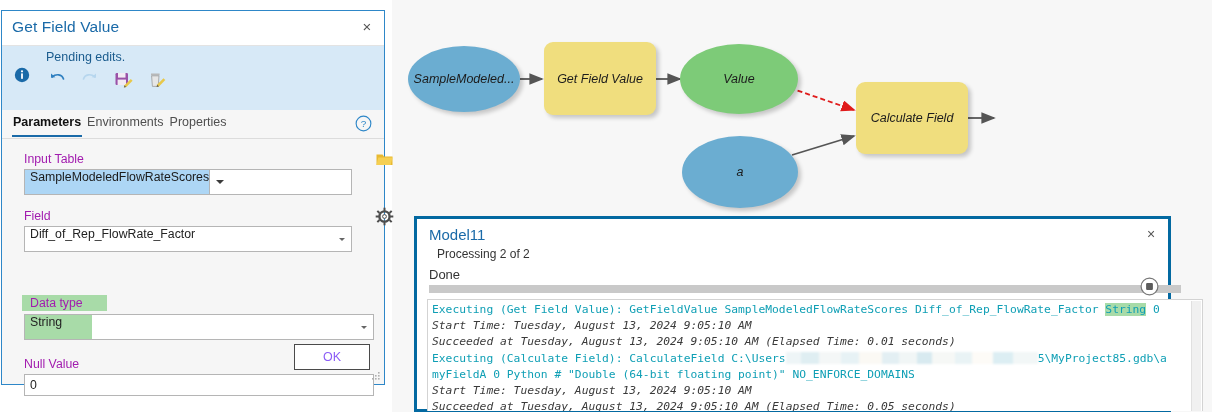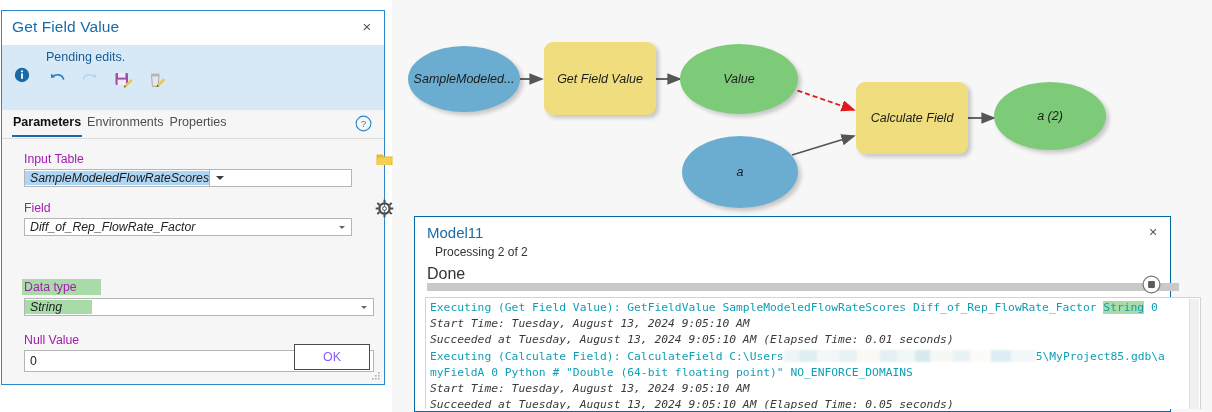--- a/index.html
+++ b/index.html
@@ -57,27 +57,27 @@
   }
   .tabs { position: absolute; left: 10px; top: 3px; display: flex; gap: 4px; }
   .tab {
     font-size: 12.5px; color: #4f4f4f; padding: 2px 1px 6px 1px; cursor: pointer;
   }
   .tab.active { color: #111; font-weight: bold; border-bottom: 2px solid #1a6aa8; }
   .help-icon { position: absolute; right: 12px; top: 5px; width: 17px; height: 17px; cursor: pointer; }
 
   .gp-body { position: relative; padding: 10px 10px 0 22px; }
   .field-label { font-size: 12.3px; color: #a21caf; margin-bottom: 3px; display: inline-block; }
-  .field-label.hl { background: #a8dba8; padding: 1px 24px 1px 2px; margin-left: -2px; margin-top: 32px; }
+  .field-label.hl { background: #a8dba8; padding: 1px 24px 1px 8px; margin-left: -2px; margin-top: 32px; }
 
   .field-row { position: relative; margin-bottom: 11px; }
   .combo {
-    position: relative; height: 18px; background: #fff;
+    position: relative; height: 26px; background: #fff;
     border: 1px solid #b5b5b5; box-sizing: border-box;
-    display: flex; align-items: center; font-style: italic;
+    display: flex; 
   }
   .combo .value {
     font-size: 12.3px; color: #222; padding-left: 5px; white-space: nowrap;
     overflow: hidden; text-overflow: ellipsis; flex: 1;
   }
   .combo .value.selected { background: #add6f5; color: #1b1b1b; display:inline-block; flex: 0 0 auto; }
   .combo .value.hl { background: #a8dba8; display:inline-block; flex: 0 0 auto; padding-right: 30px;}
   .combo .caret-box {
     width: 19px; height: 100%; border-left: 1px solid #b5b5b5;
     display: flex; align-items: center; justify-content: center; cursor: pointer;
@@ -111,27 +111,27 @@
   .diagram { position: absolute; left: 392px; top: 0; width: 820px; height: 215px; }
   .node { position: absolute; display: flex; align-items: center; justify-content: center;
           font-size: 12.5px; color: #1c1c1c; text-align: center; cursor: pointer;
           box-shadow: 3px 3px 4px rgba(0,0,0,.20); font-style: italic; }
   .node.ellipse { border-radius: 50%; }
   .node.rect { border-radius: 9px; }
 
   
   .prog-panel {
     position: absolute; left: 414px; top: 216px; width: 757px; height: 196px;
-    background: #ffffff; border: 1px solid #0369a1; box-sizing: border-box;
+    background: #ffffff; border: 3px solid #0369a1; box-sizing: border-box;
   }
   .prog-title { position: absolute; left: 12px; top: 7px; font-size: 15px; color: #1a6aa8; }
   .prog-close { position: absolute; right: 10px; top: 8px; width: 14px; height: 14px;
                 color: #555; font-size: 14px; line-height: 14px; text-align: center; cursor: pointer; }
   .prog-sub { position: absolute; left: 12px; top: 28px; font-size: 12px; color: #333; margin-left: 8px; }
-  .prog-status { position: absolute; left: 12px; top: 48px; font-size: 16px; color: #333; }
+  .prog-status { position: absolute; left: 12px; top: 48px; font-size: 13px; color: #333; }
   .prog-bar { position: absolute; left: 12px; top: 66px; width: 752px; height: 8px; background: #c9c9c9; }
   .stop-btn { position: absolute; right: 9px; top: 58px; width: 19px; height: 19px; cursor: pointer; }
 
   .log {
     position: absolute; left: 10px; top: 80px; width: 776px; height: 112px;
     border: 1px solid #d3d3d3; border-bottom: none; background: #fff;
     overflow: hidden; box-sizing: border-box;
     font-family: "DejaVu Sans Mono", monospace; font-size: 11.3px; line-height: 16.2px;
     padding: 2px 0 0 4px;
   }
@@ -185,23 +185,20 @@
       <span>Get Field Value</span>
     </div>
     <div class="node ellipse" style="left:288px;top:44px;width:118px;height:70px;background:#7dcb78;">
       <span>Value</span>
     </div>
     <div class="node ellipse" style="left:290px;top:136px;width:116px;height:72px;background:#6badd1;">
       <span>a</span>
     </div>
     <div class="node rect" style="left:464px;top:82px;width:112px;height:72px;background:#f0de7e;">
       <span>Calculate Field</span>
-    </div>
-    <div class="node ellipse" style="left:602px;top:82px;width:112px;height:68px;background:#7dcb78;">
-      <span>a (2)</span>
     </div>
   </div>
 
   <div class="gp-pane">
 
     <div class="gp-title-bar">
       <div class="gp-title">Get Field Value</div>
       <div class="gp-close">×</div>
     </div>
 

